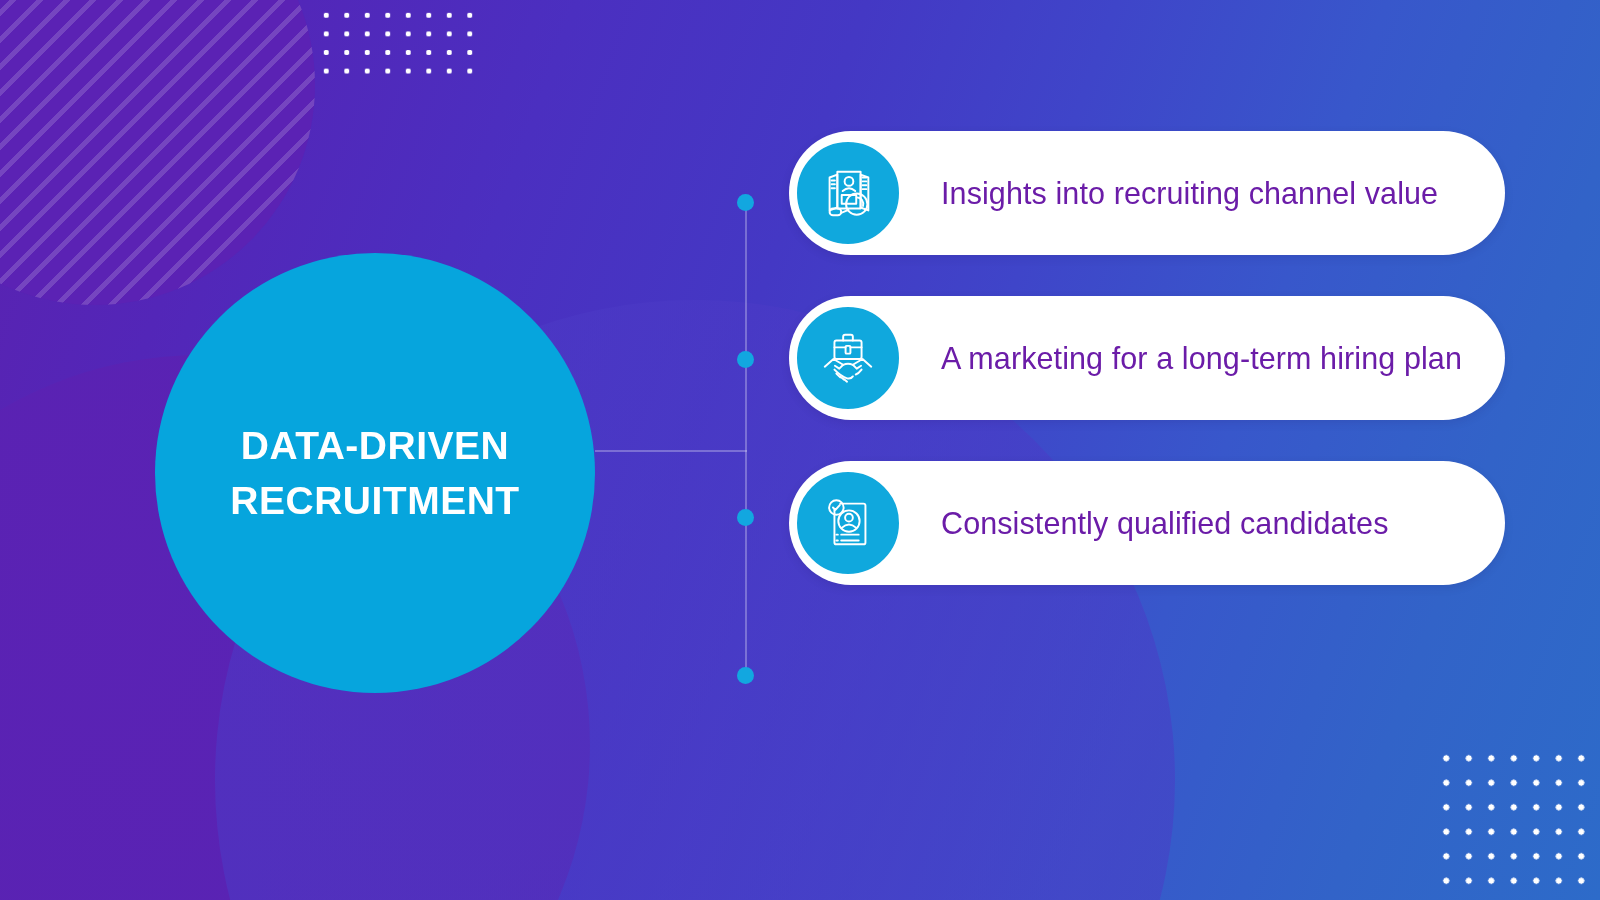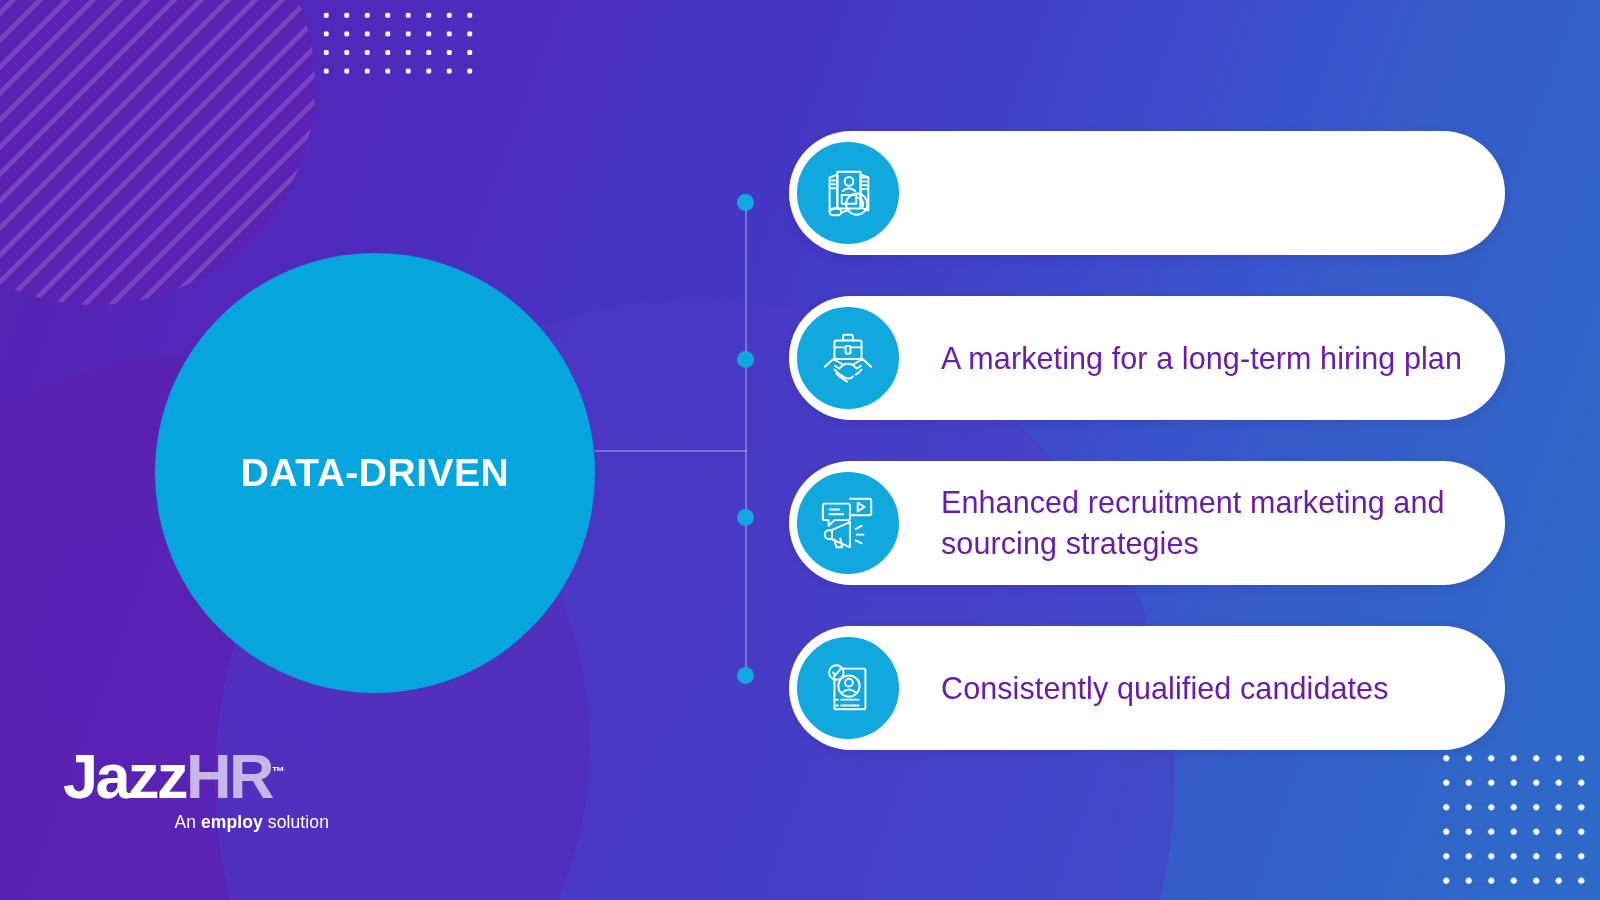--- a/index.html
+++ b/index.html
@@ -147,20 +147,21 @@
   <div class="conn-horizontal"></div>
   <div class="conn-vertical"></div>
   <div class="node node-1"></div>
   <div class="node node-2"></div>
   <div class="node node-3"></div>
   <div class="node node-4"></div>
 
   <div class="hero-circle">
     <div class="hero-text">
       <div>DATA-DRIVEN</div>
+      <div>RECRUITMENT</div>
     </div>
   </div>
 
   <div class="cards">
 
     <div class="card">
       <div class="icon-badge">
         <svg viewBox="0 0 64 64" fill="none" stroke="#ffffff" stroke-width="2" stroke-linecap="round" stroke-linejoin="round">
           <path d="M13 16 L21 13 L21 47 L13 50 Z"></path>
           <path d="M45 13 L53 16 L53 50 L45 47 Z"></path>
@@ -169,74 +170,54 @@
           <path d="M26.5 30 q6.5 -6 13 0"></path>
           <rect x="25.5" y="34" width="15" height="9"></rect>
           <path d="M47 16 h4 M47 20 h4 M47 24 h4 M47 28 h4"></path>
           <path d="M15 19 h3.5 M15 23 h3.5 M15 27 h3.5"></path>
           <circle cx="41" cy="43.5" r="11"></circle>
           <path d="M41 36.5 a7 7 0 0 1 6.5 9"></path>
           <path d="M32.5 49.5 L25 52.5"></path>
           <rect x="13" y="48" width="12" height="7" rx="3.5"></rect>
         </svg>
       </div>
+      <div class="card-text">Insights into recruiting channel value</div>
     </div>
 
     <div class="card">
       <div class="icon-badge">
         <svg viewBox="0 0 64 64" fill="none" stroke="#ffffff" stroke-width="2" stroke-linecap="round" stroke-linejoin="round">
           <rect x="18" y="14" width="28" height="19" rx="2"></rect>
           <path d="M27 14 v-4 a2 2 0 0 1 2 -2 h6 a2 2 0 0 1 2 2 v4"></path>
           <rect x="29.5" y="19.5" width="5" height="8" rx="1"></rect>
           <path d="M18 21 h11.5 M34.5 21 h11.5"></path>
           <path d="M8 41 L17 33 L27 39 L23 43 L18.5 40"></path>
           <path d="M56 41 L47 33 L37 39 L41 43 L45.5 40"></path>
           <path d="M27 39 q5 -2 10 0"></path>
           <path d="M18 44 q7 7 13 9 q4 1 6 -2"></path>
           <path d="M20 48 l4 4 M24 51 l4 3.5 M28 54 l3 2.5"></path>
           <path d="M46 44 q-3 4 -6 5"></path>
         </svg>
       </div>
       <div class="card-text">A marketing for a long-term hiring plan</div>
     </div>
 
-    <div class="card">
-      <div class="icon-badge">
-        <svg viewBox="0 0 64 64" fill="none" stroke="#ffffff" stroke-width="2" stroke-linecap="round" stroke-linejoin="round">
-          <path d="M8 12 h24 a2 2 0 0 1 2 2 v13 a2 2 0 0 1 -2 2 h-14 l-6 6 v-6 h-4 a2 2 0 0 1 -2 -2 v-13 a2 2 0 0 1 2 -2 z"></path>
-          <path d="M13 18 h10 M13 23 h14"></path>
-          <path d="M34 7 h20 a2 2 0 0 1 2 2 v13 a2 2 0 0 1 -2 2 h-20"></path>
-          <path d="M42 11 l7 4.5 l-7 4.5 z"></path>
-          <path d="M8 44 a4.5 4.5 0 0 1 4.5 -4.5 h3 v9 h-3 A4.5 4.5 0 0 1 8 44 z"></path>
-          <path d="M15.5 39 L34 31 v26 L15.5 49 z"></path>
-          <path d="M18 49 l2 8 h6 l-2 -9"></path>
-          <path d="M40 38 l6 -3 M41 44 h7 M40 50 l6 3"></path>
-        </svg>
-      </div>
-      <div class="card-text">Enhanced recruitment marketing and sourcing strategies</div>
-    </div>
 
     <div class="card">
       <div class="icon-badge">
         <svg viewBox="0 0 64 64" fill="none" stroke="#ffffff" stroke-width="2" stroke-linecap="round" stroke-linejoin="round">
           <path d="M18 18 v34 a2 2 0 0 0 2 2 h28 a2 2 0 0 0 2 -2 V14 a2 2 0 0 0 -2 -2 H24"></path>
           <circle cx="20" cy="16" r="7.5"></circle>
           <path d="M16.5 16 l2.5 2.5 l4.5 -5"></path>
           <circle cx="33" cy="30" r="11"></circle>
           <circle cx="33" cy="26.5" r="4"></circle>
           <path d="M25.5 37 q7.5 -7 15 0"></path>
           <path d="M20 44 h1.5 M25 44 h18"></path>
           <path d="M20 50 h1.5 M25 50 h18"></path>
         </svg>
       </div>
       <div class="card-text">Consistently qualified candidates</div>
     </div>
 
   </div>
 
-  <div class="logo">
-    <div class="logo-main">
-      <span class="logo-jazz">Jazz</span><span class="logo-hr">HR</span><span class="logo-tm">™</span>
-    </div>
-    <div class="logo-tag"><span>An </span><b>employ</b><span> solution</span></div>
-  </div>
 
 </div>
 
 </body></html>

